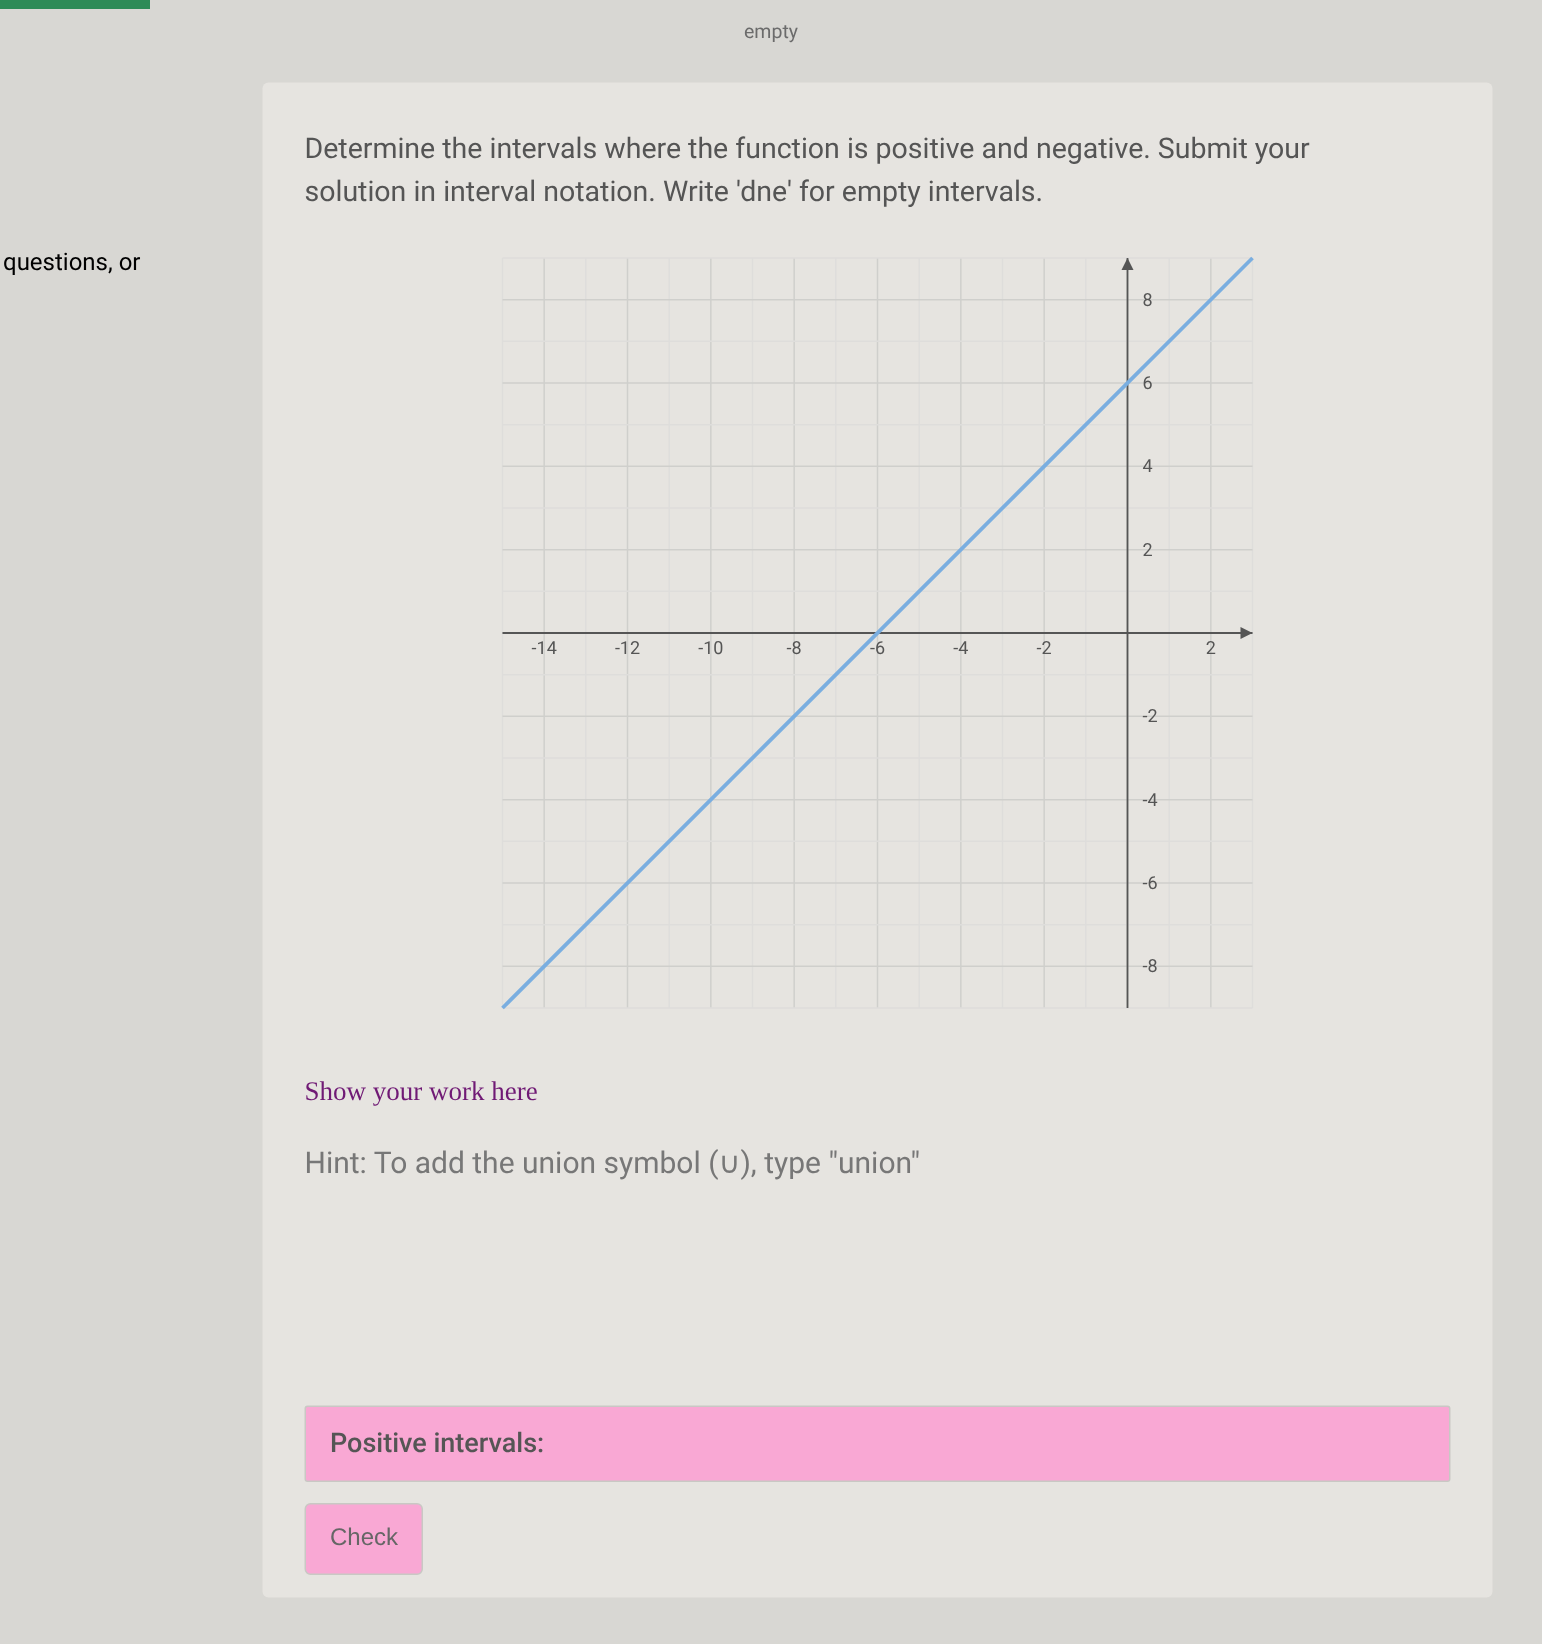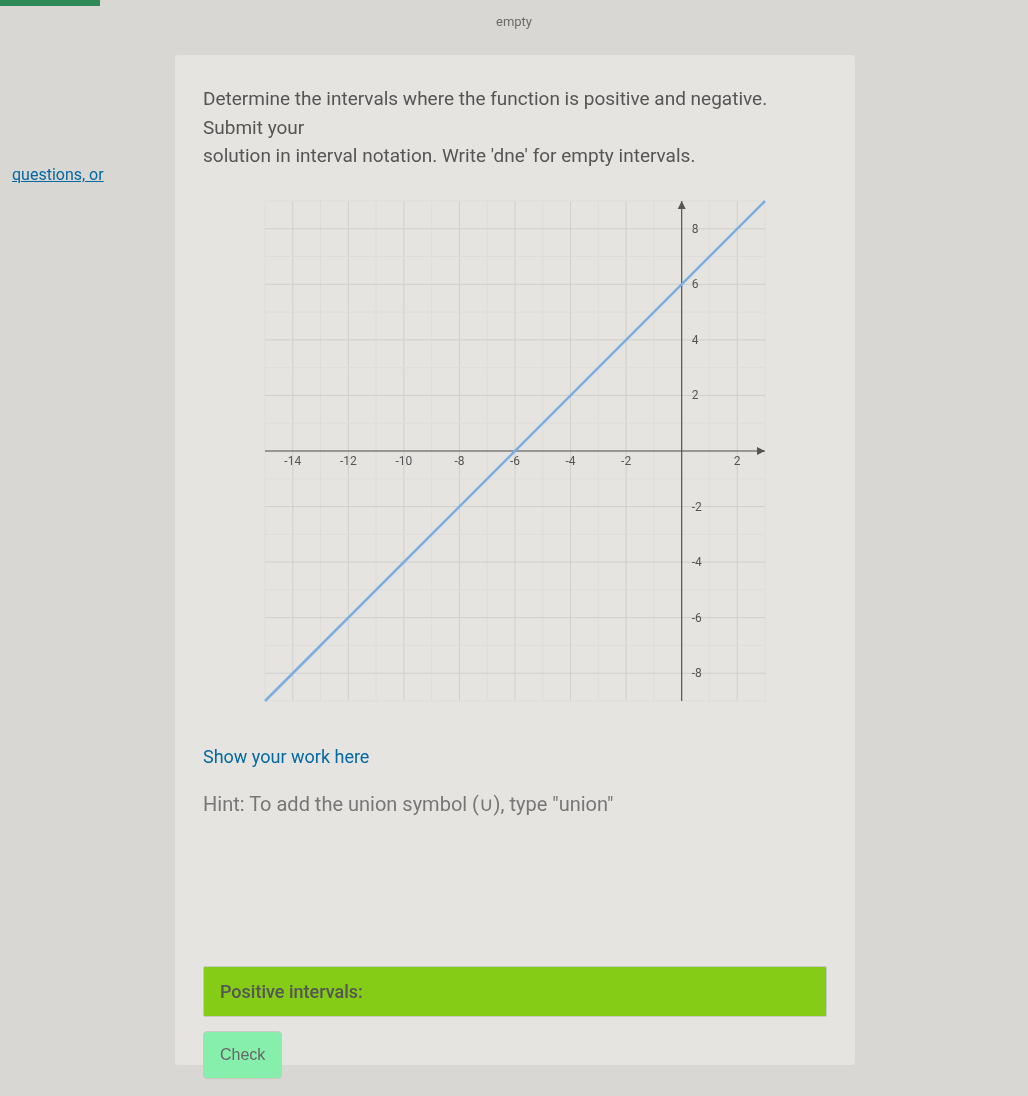--- a/index.html
+++ b/index.html
@@ -22,31 +22,30 @@
       position: absolute;
       top: 14px;
       left: 0;
       width: 100%;
       text-align: center;
       color: #6b6b6b;
       font-size: 13px;
     }
     .sidebar-text {
       position: absolute;
-      left: 12px;
+      left: 2px;
       top: 165px;
-      color: #0369a1;
+      color: #000000;
       font-size: 16px;
-      text-decoration: underline;
     }
     .main-card {
       position: absolute;
       left: 175px;
       top: 55px;
-      width: 680px;
+      width: 820px;
       height: 1010px;
       background: #e6e4e0;
       border-radius: 4px;
       padding: 30px 28px 20px 28px;
     }
     .question-text {
       color: #555;
       font-size: 19px;
       line-height: 1.5;
       margin-bottom: 20px;
@@ -60,52 +59,53 @@
     svg.chart {
       display: block;
     }
     .grid-line { stroke: #cfcfcc; stroke-width: 1; }
     .grid-line-minor { stroke: #dedddb; stroke-width: 1; }
     .axis-line { stroke: #555; stroke-width: 1.2; }
     .axis-arrow { fill: #555; }
     .tick-label { font-size: 12px; fill: #555; font-family: inherit; }
     .plot-line { stroke: #7aaee0; stroke-width: 2.5; fill: none; }
     .show-work {
-      color: #0369a1;
+      color: #701a75;
       font-size: 18px;
       margin-bottom: 25px;
+      font-family: Liberation Serif, serif;
     }
     .hint {
       color: #777;
       font-size: 20px;
       margin-bottom: 30px;
     }
     .spacer { height: 120px; }
     .answer-row {
       display:flex;
       align-items:center;
       gap:10px;
       margin-bottom:14px;
     }
     .answer-box {
       flex: 1;
       border: 1px solid #c9c8c4;
-      background: #84cc16;
+      background: #f9a8d4;
       padding: 14px 16px;
       border-radius: 2px;
       color: #555;
       font-size: 18px;
       display:flex;
       align-items:center;
       min-height:48px;
     }
     .answer-label { font-weight: 500; color:#555; }
     .check-btn {
       border: 1px solid #c9c8c4;
-      background: #86efac;
+      background: #f9a8d4;
       color: #666;
       font-size: 16px;
       padding: 10px 16px;
       border-radius: 4px;
       min-height:48px;
       
     }
     .cursor-caret {
       display:inline-block;
       width:1px; height:22px;

